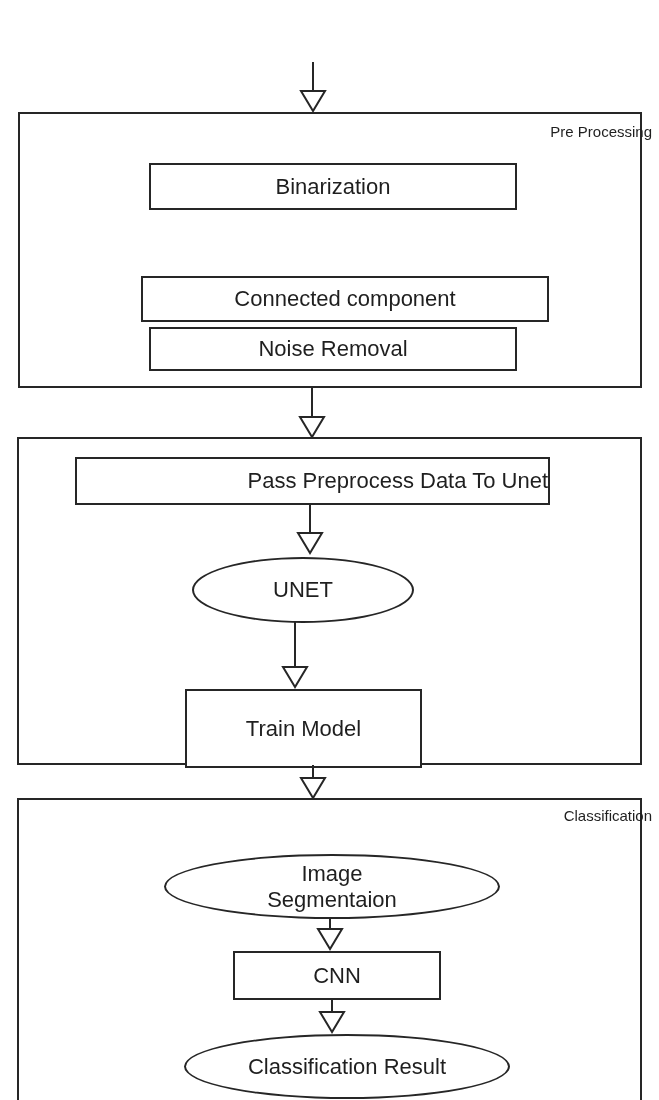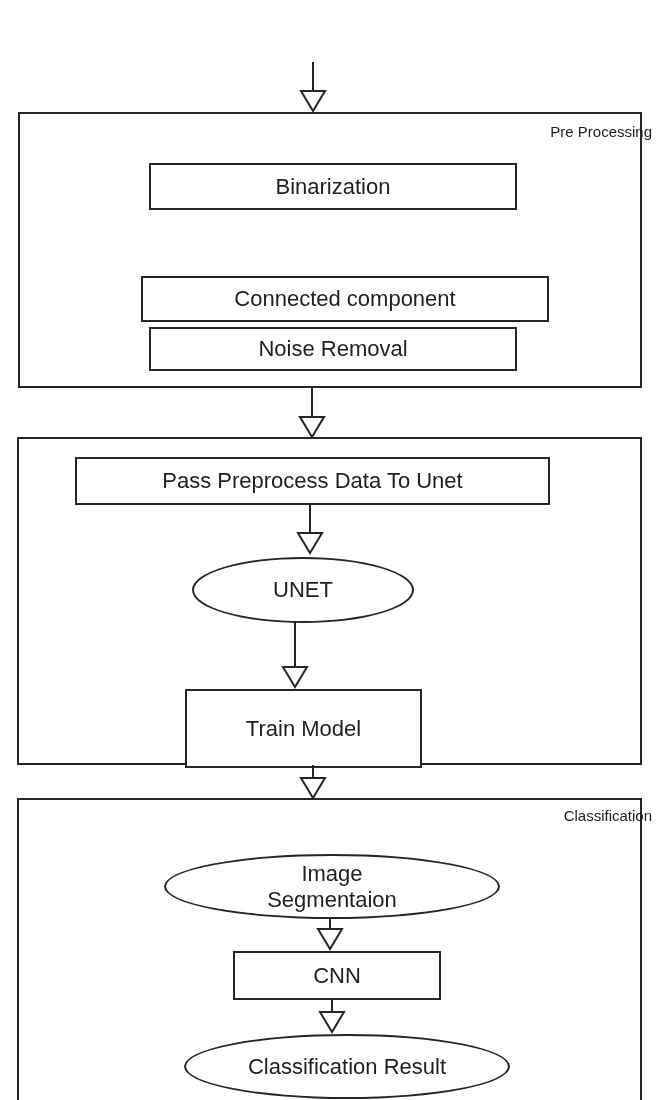--- a/index.html
+++ b/index.html
@@ -91,21 +91,21 @@
       <span>Noise Removal</span>
     </div>
   </div>
 
   <svg class="arrow" style="left:297px; top:388px;" width="30" height="50">
     <line x1="15" y1="0" x2="15" y2="30"></line>
     <polygon points="15,49 3,29 27,29"></polygon>
   </svg>
 
   <div class="group" style="left:17px; top:437px; width:625px; height:328px;">
-    <div class="box" style="left:56px; top:18px; width:475px; height:48px;">
+    <div class="box" style="left:56px; top:18px; width:475px; height:48px;justify-content:flex-end;">
       <span>Pass Preprocess Data To Unet</span>
     </div>
     <div class="ellipse" style="left:173px; top:118px; width:222px; height:66px;">
       <span>UNET</span>
     </div>
     <div class="box" style="left:166px; top:250px; width:237px; height:79px;">
       <span>Train Model</span>
     </div>
   </div>
 

